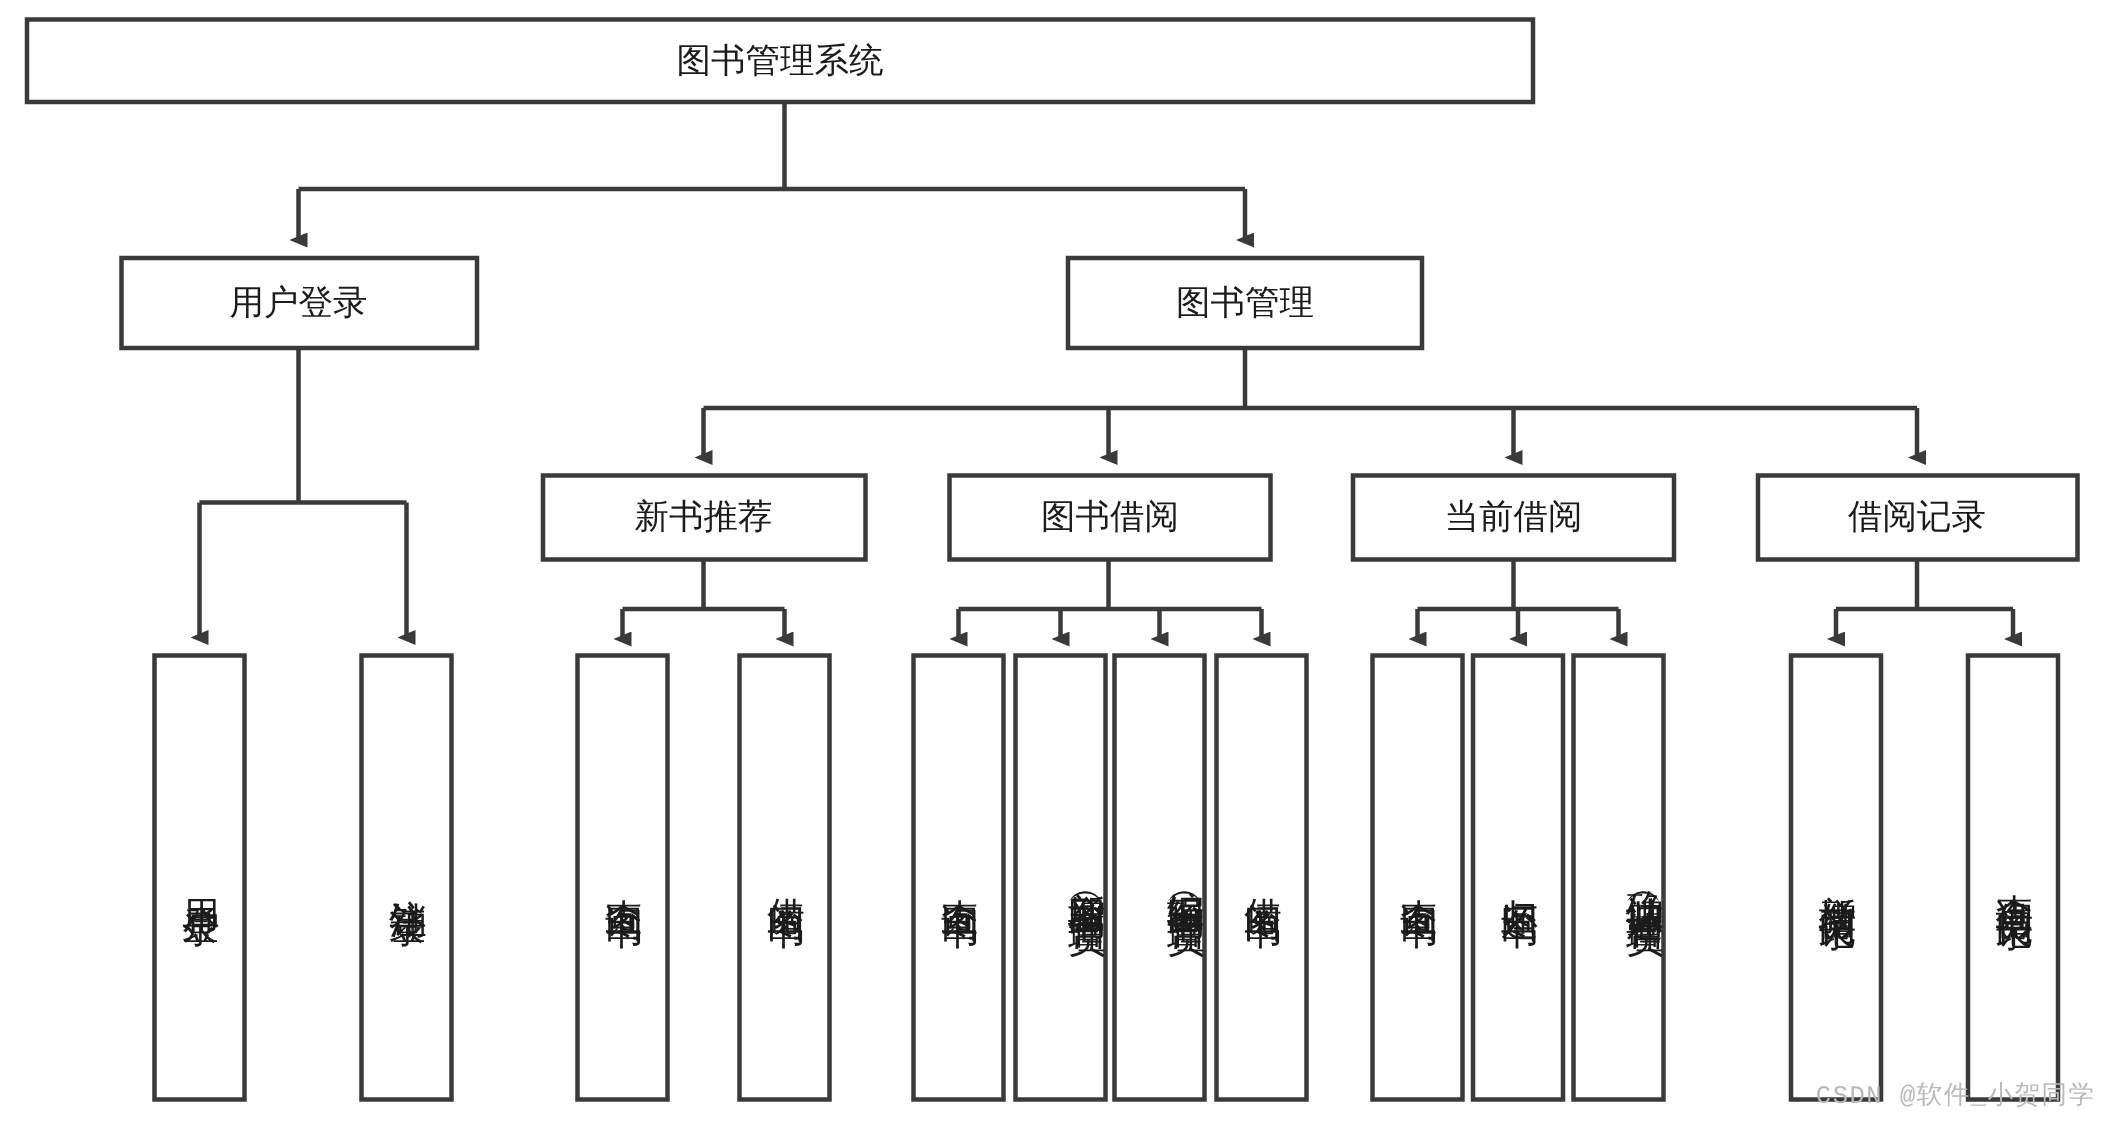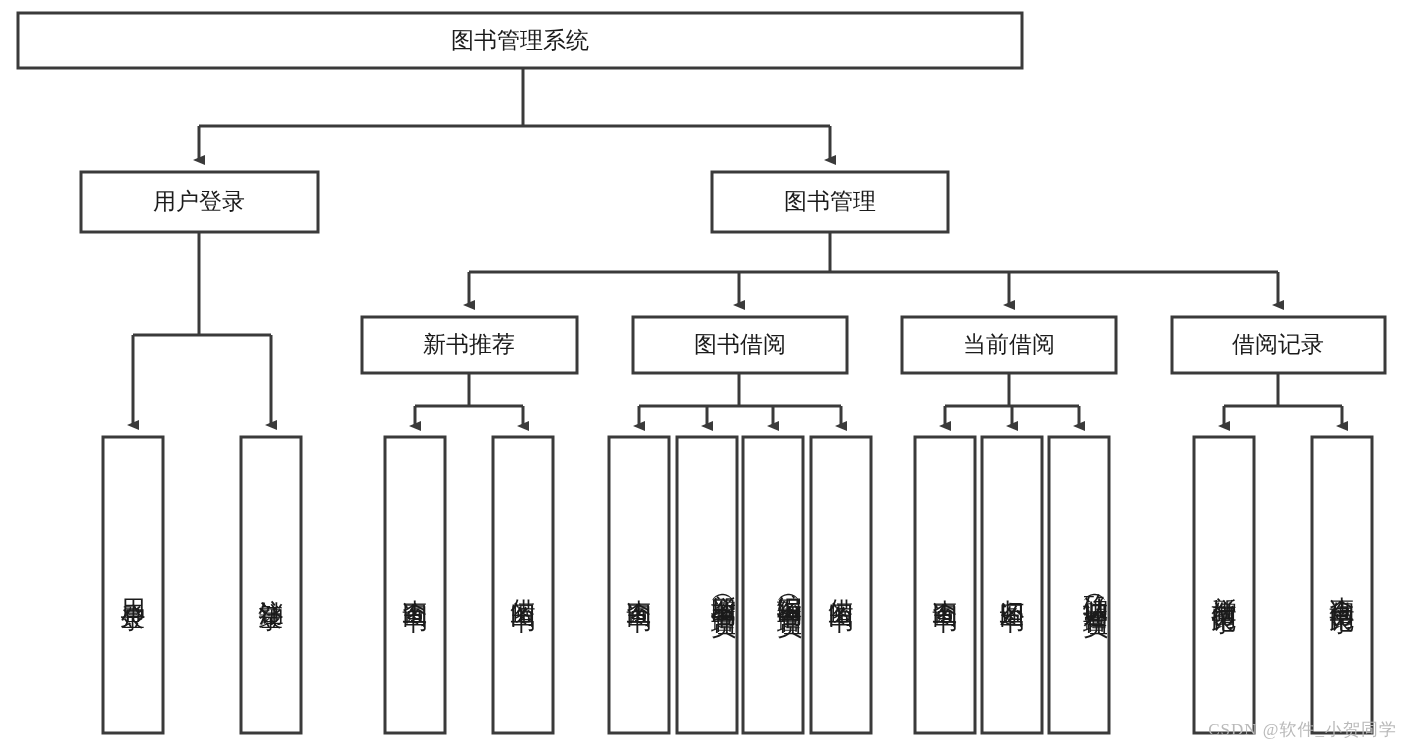--- a/index.html
+++ b/index.html
@@ -63,21 +63,21 @@
   }
   .leaf-label.align-top {
     align-items: flex-start;
     padding-top: 4px;
     box-sizing: border-box;
   }
   #watermark {
     position: absolute;
     right: 8px;
     bottom: 6px;
-    font-family: Liberation Serif, serif;
+    font-family: Liberation Mono, monospace;
     font-size: 17px;
     color: #b9b9b9;
     letter-spacing: 1px;
     white-space: nowrap;
   }
 </style>
 </head>
 <body>
 
 <div id="diagram-root">

